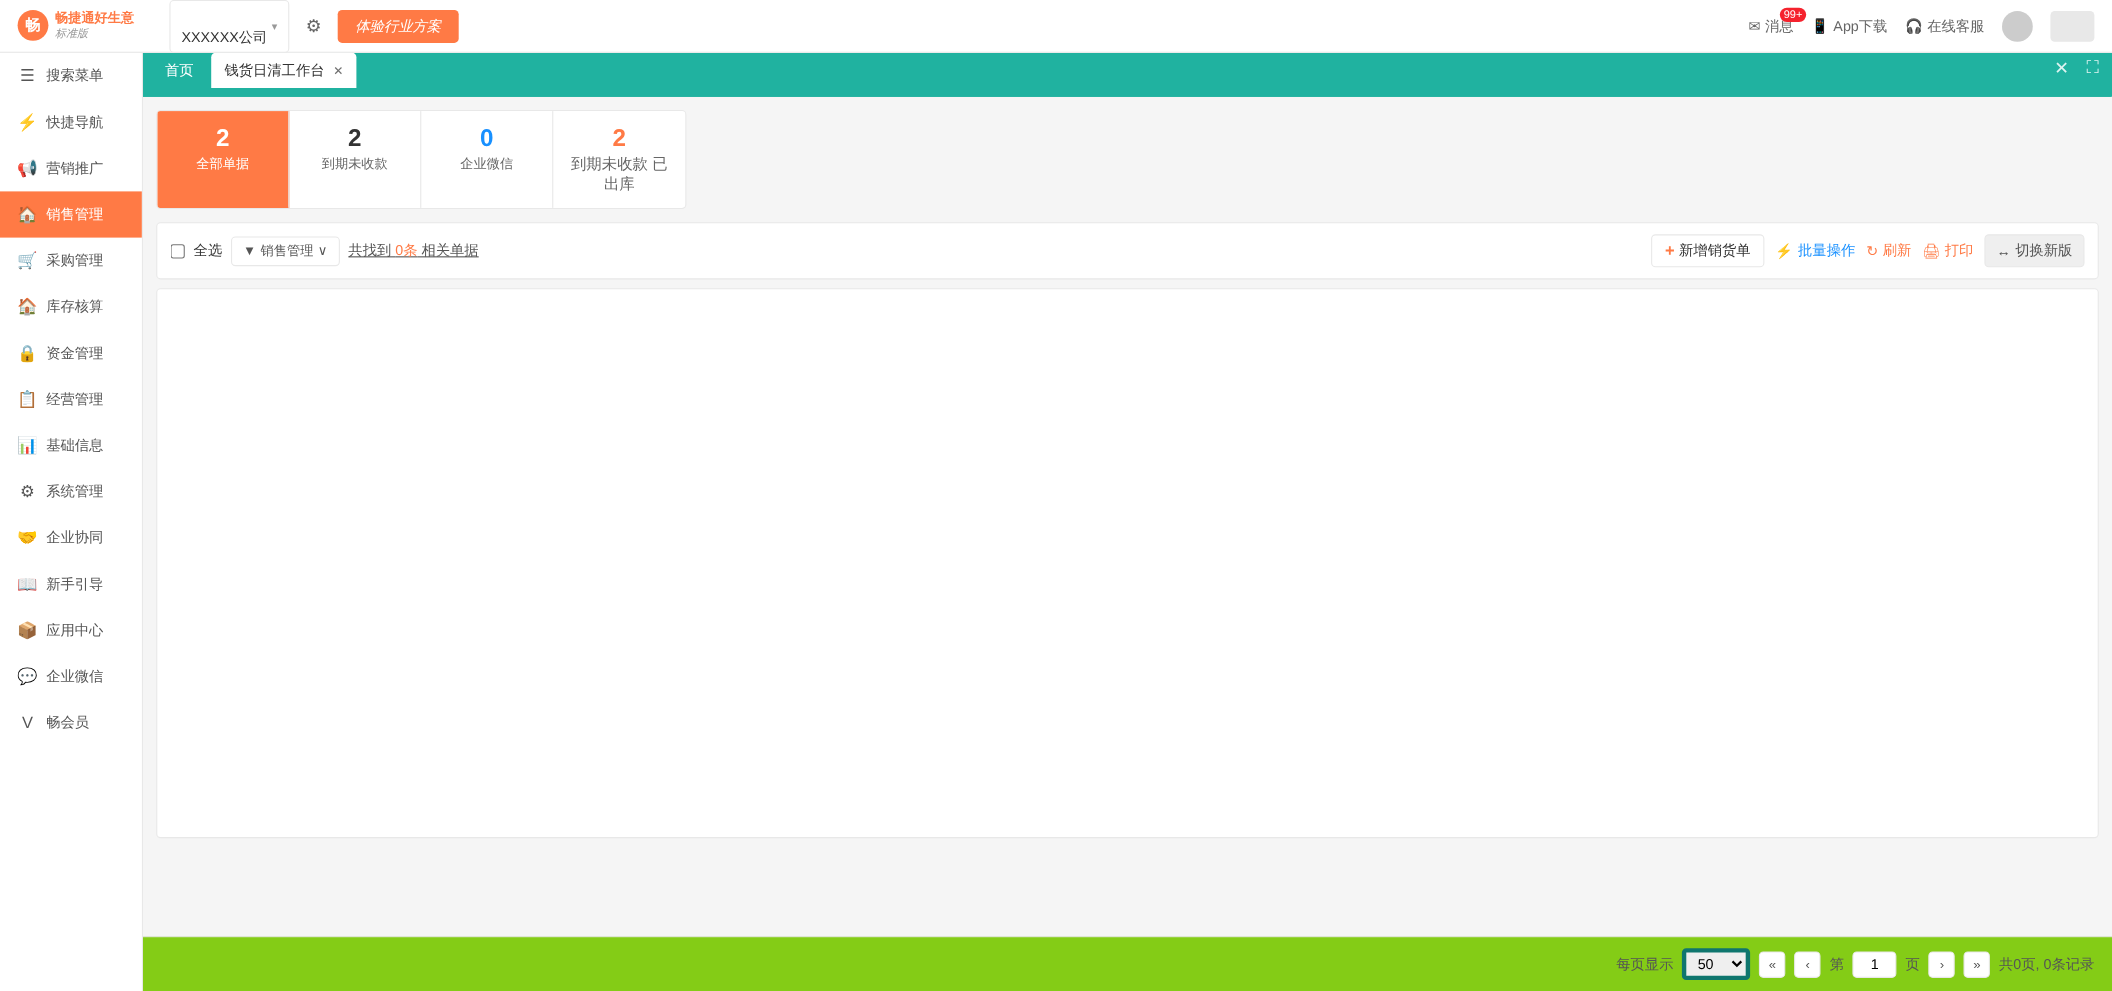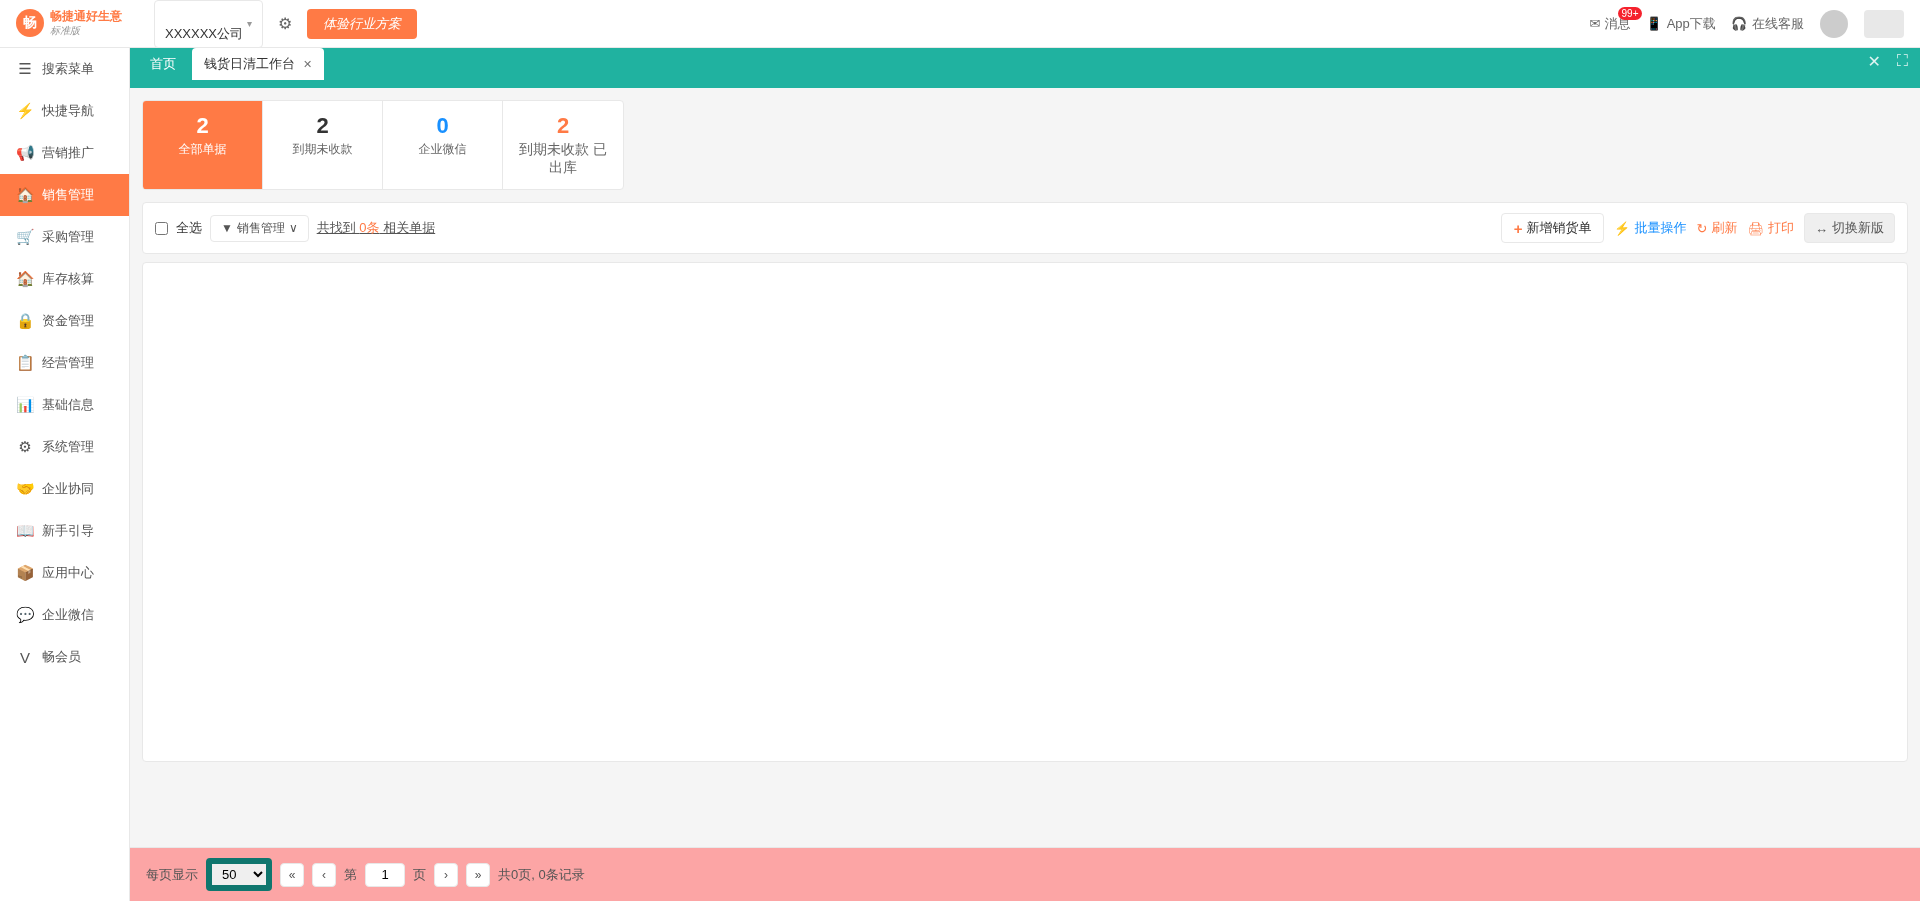--- a/index.html
+++ b/index.html
@@ -181,28 +181,28 @@
     
     .table-area {
       background: #fff;
       border: 1px solid #e8e8e8;
       border-radius: 4px;
       min-height: 500px;
     }
 
     
     .pagination {
-      display: flex; align-items: center; justify-content: flex-start;
+      display: flex; align-items: center; justify-content: flex-end;
       gap: 8px; padding: 10px 16px;
-      background: #fca5a5; border-top: 1px solid #e8e8e8;
+      background: #84cc16; border-top: 1px solid #e8e8e8;
       font-size: 13px; color: #555;
       position: fixed; bottom: 0; left: 130px; right: 0;
     }
     .page-size-select {
-      border: 6px solid #0f766e; border-radius: 4px;
+      border: 4px solid #0f766e; border-radius: 4px;
       padding: 2px 6px; font-size: 13px; cursor: pointer;
     }
     .page-nav-btn {
       width: 24px; height: 24px;
       border: 1px solid #e8e8e8; border-radius: 4px;
       display: flex; align-items: center; justify-content: center;
       cursor: pointer; background: #fff; color: #555; font-size: 12px;
     }
     .page-num-input {
       width: 40px; height: 24px;

